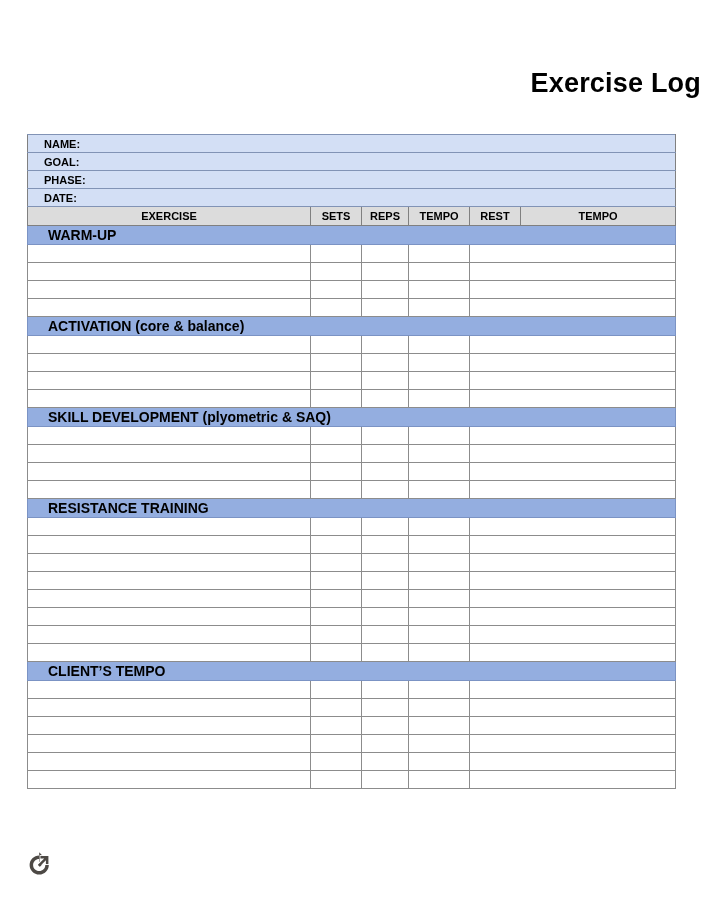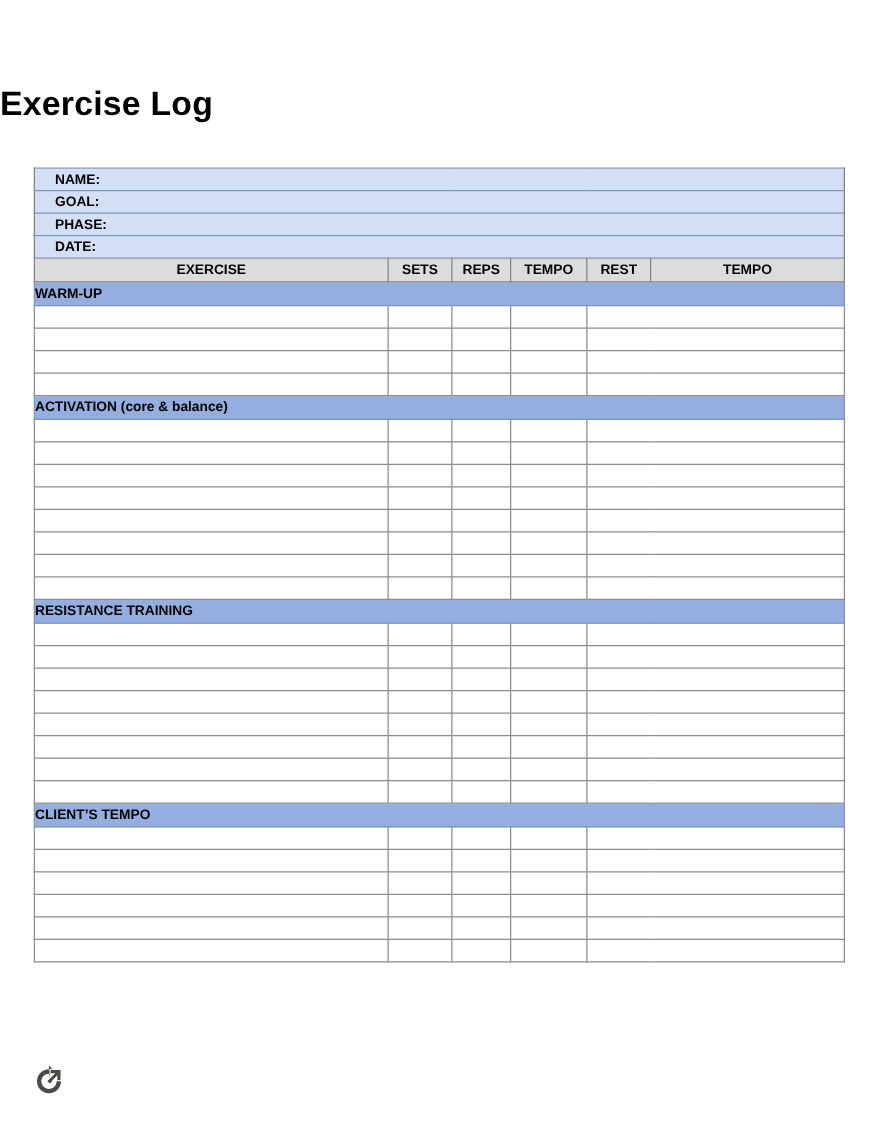--- a/index.html
+++ b/index.html
@@ -22,21 +22,21 @@
     height: 906px;
     box-sizing: border-box;
   }
 
   
   .title {
     position: absolute;
     top: 66px;
     left: 0;
     width: 701px;
-    text-align: left;
+    text-align: right;
     font-size: 27px;
     font-weight: bold;
     letter-spacing: 0.2px;
     line-height: 34px;
   }
 
   
   .log-table {
     position: absolute;
     top: 134px;
@@ -84,22 +84,22 @@
     text-align: center;
     border: 1px solid #808080;
     margin-left: 20px;
   }
 
   
   tr.section-row td {
     background: #94aee0;
     height: 18px;
     font-weight: bold;
-    font-size: 11px;
-    padding-left: 0;
+    font-size: 14px;
+    padding-left: 20px;
     border-left: 1px solid #7b93c4;
     border-right: 1px solid #7b93c4;
     border-top: 1px solid #7b93c4;
     border-bottom: 1px solid #7b93c4;
     margin-left: 32px;
   }
 
   
   tr.data-row td {
     background: #ffffff;
@@ -218,20 +218,23 @@
           <td class="notes-cell"></td>
         </tr>
         <tr class="data-row">
           <td></td>
           <td></td>
           <td></td>
           <td></td>
           <td class="rest-cell"></td>
           <td class="notes-cell"></td>
         </tr>
+        <tr class="section-row">
+          <td colspan="6">SKILL DEVELOPMENT (plyometric &amp; SAQ)</td>
+        </tr>
         <tr class="data-row">
           <td></td>
           <td></td>
           <td></td>
           <td></td>
           <td class="rest-cell"></td>
           <td class="notes-cell"></td>
         </tr>
         <tr class="data-row">
           <td></td>

